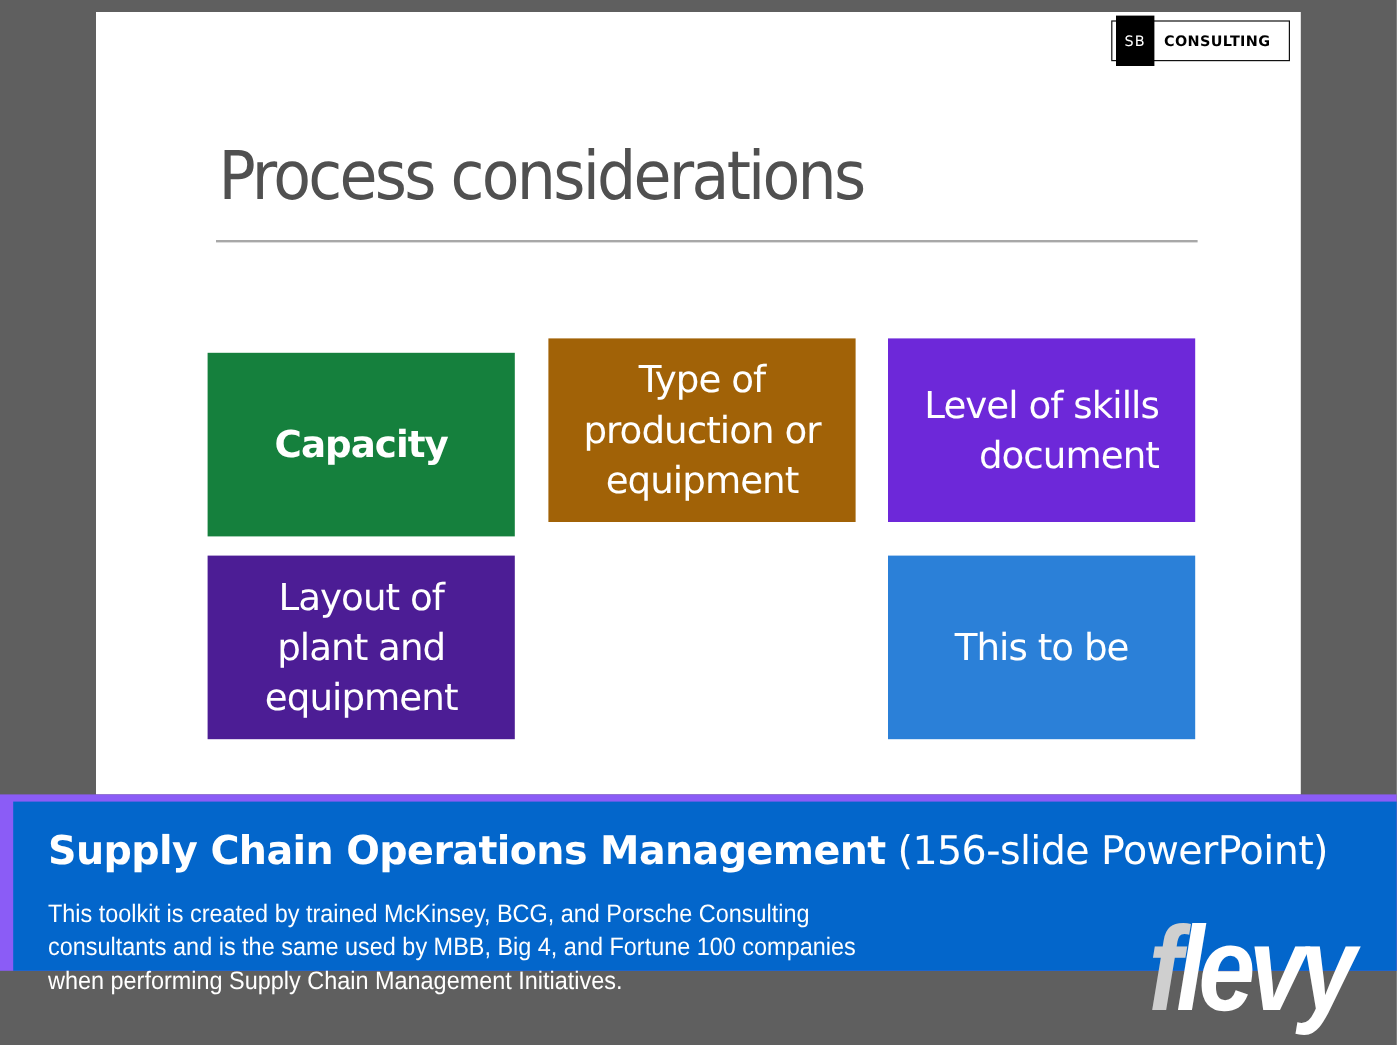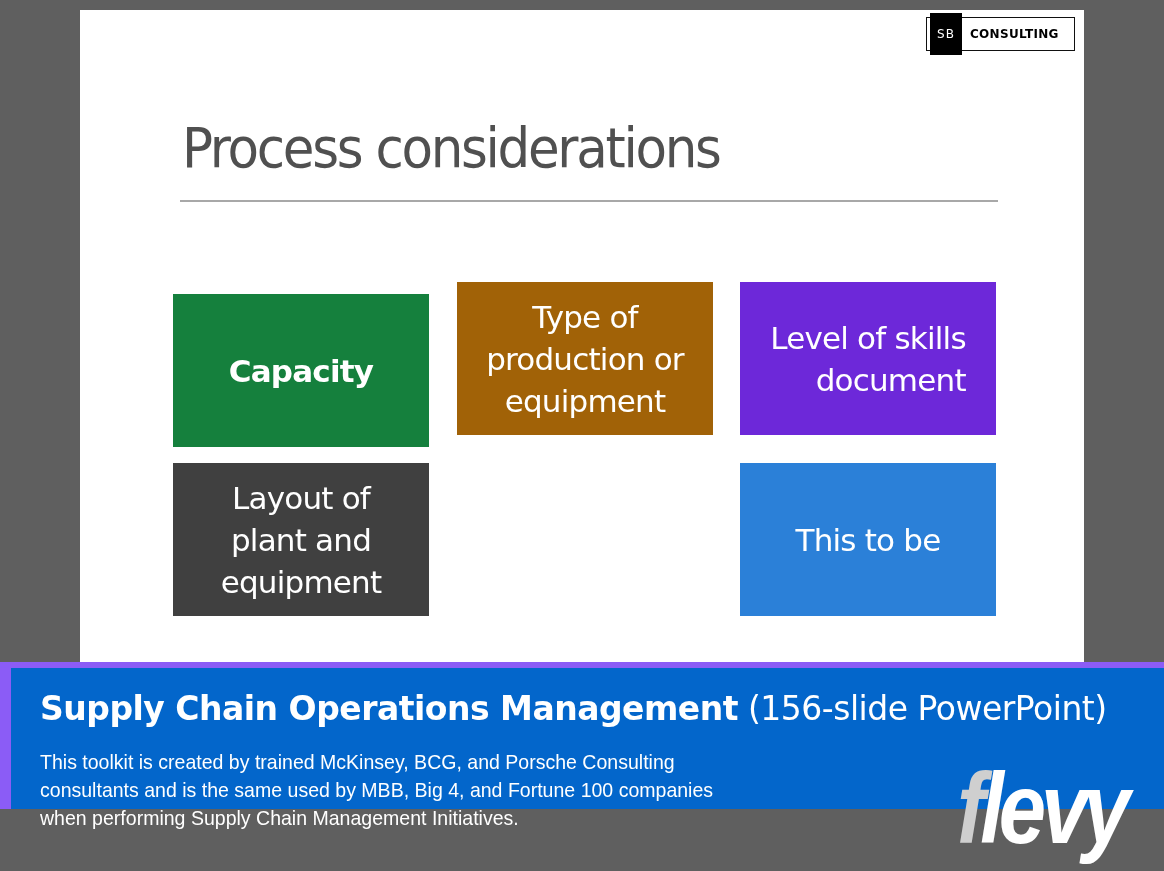--- a/index.html
+++ b/index.html
@@ -96,21 +96,21 @@
       <span>production or</span>
       <span>equipment</span>
     </div>
   </div>
   <div class="box" style="left: 660px; top: 272px; background: #6d28d9; text-align: right;">
     <div>
       <span>Level of skills</span>
       <span>document</span>
     </div>
   </div>
-  <div class="box" style="left: 93px; top: 453px; background: #404040; justify-content: center;">
+  <div class="box" style="left: 93px; top: 453px; background: #4c1d95; justify-content: center;">
     <div>
       <span>Layout of</span>
       <span>plant and</span>
       <span>equipment</span>
     </div>
   </div>
   <div class="box" style="left: 660px; top: 453px; background: rgb(43, 128, 216);">
     <div>
       <span>This to be</span>
     </div>

